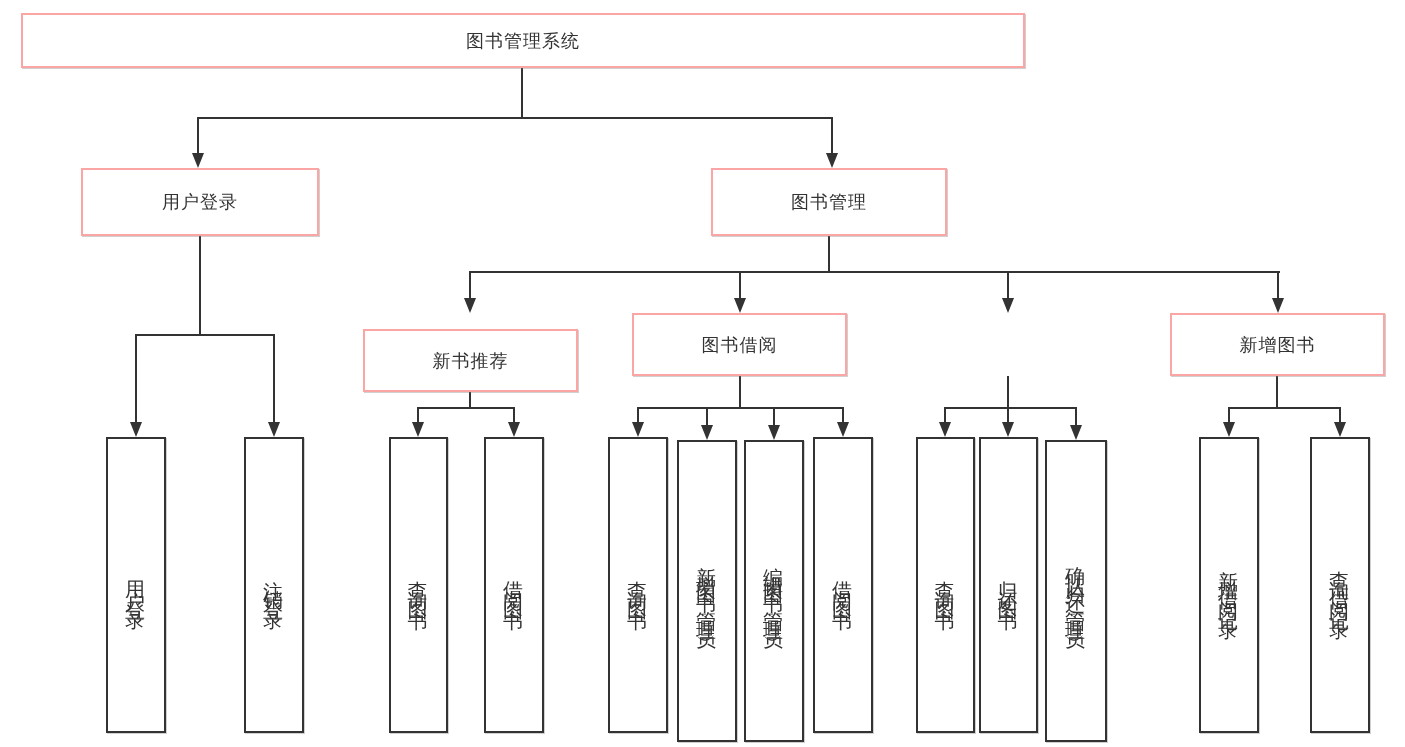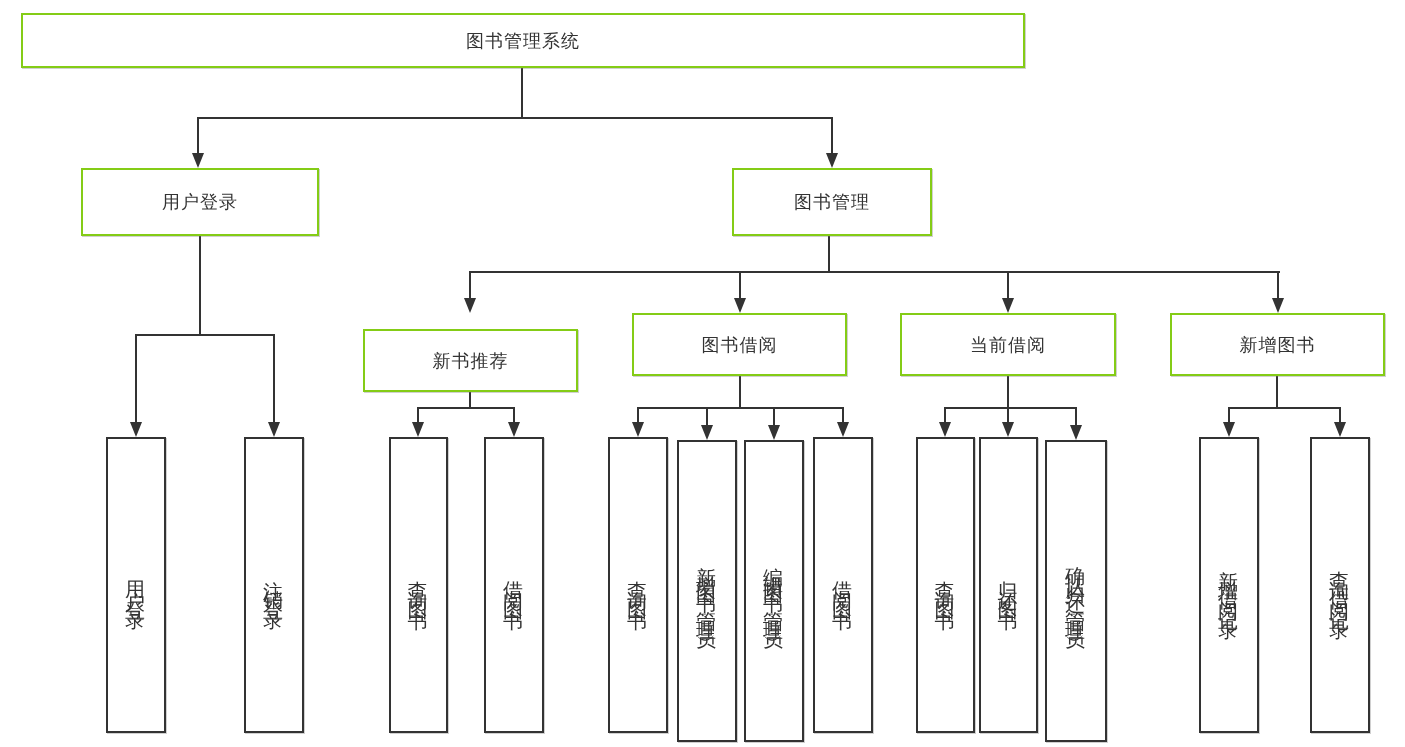--- a/index.html
+++ b/index.html
@@ -8,21 +8,21 @@
     width:1405px;height:747px;
     background:#ffffff;
     font-family:"Liberation Sans","DejaVu Sans",sans-serif;
     color:#333333;
     overflow:hidden;
   }
   .box{
     position:absolute;
     box-sizing:border-box;
     background:#ffffff;
-    border:2px solid #84cc16;
+    border:2px solid #fca5a5;
     display:flex;
     align-items:center;
     justify-content:center;
     font-size:18px;
     color:#333333;
     letter-spacing:1px;
     box-shadow:1px 1px 0 rgba(120,120,120,0.35);
   }
   .vbox{
     position:absolute;
@@ -120,27 +120,26 @@
   <div class="line" style="left:1229px;top:407px;width:112px;height:2px;"></div>
   <div class="line" style="left:1228px;top:407px;width:2px;height:16px;"></div>
   <div class="arrow" style="left:1223px;top:422px;"></div>
   <div class="line" style="left:1339px;top:407px;width:2px;height:16px;"></div>
   <div class="arrow" style="left:1334px;top:422px;"></div>
 
   <div class="box" style="left:21px;top:13px;width:1004px;height:55px;">图书管理系统</div>
 
   <div class="box" style="left:81px;top:168px;width:238px;height:68px;">用户登录</div>
 
-  <div class="box" style="left:732px;top:168px;width:200px;height:68px;">图书管理</div>
+  <div class="box" style="left:711px;top:168px;width:236px;height:68px;">图书管理</div>
 
   <div class="box" style="left:363px;top:329px;width:215px;height:63px;">新书推荐</div>
 
   <div class="box" style="left:632px;top:313px;width:215px;height:63px;">图书借阅</div>
 
-  <div class="box" style="left:900px;top:313px;width:216px;height:63px;">当前借阅</div>
 
   <div class="box" style="left:1170px;top:313px;width:215px;height:63px;">新增图书</div>
 
   <div class="vbox" style="left:106px;top:437px;width:60px;height:296px;">用户登录</div>
 
   <div class="vbox" style="left:244px;top:437px;width:60px;height:296px;">注销登录</div>
 
   <div class="vbox" style="left:389px;top:437px;width:59px;height:296px;">查询图书</div>
 
   <div class="vbox" style="left:484px;top:437px;width:60px;height:296px;">借阅图书</div>

